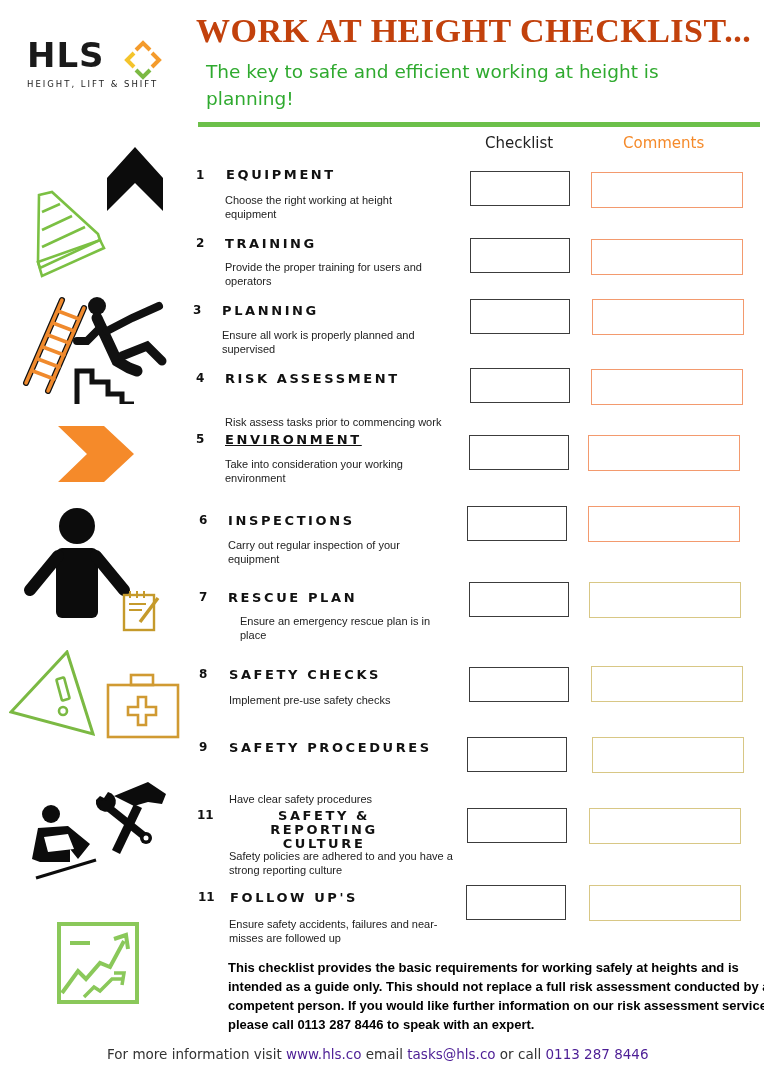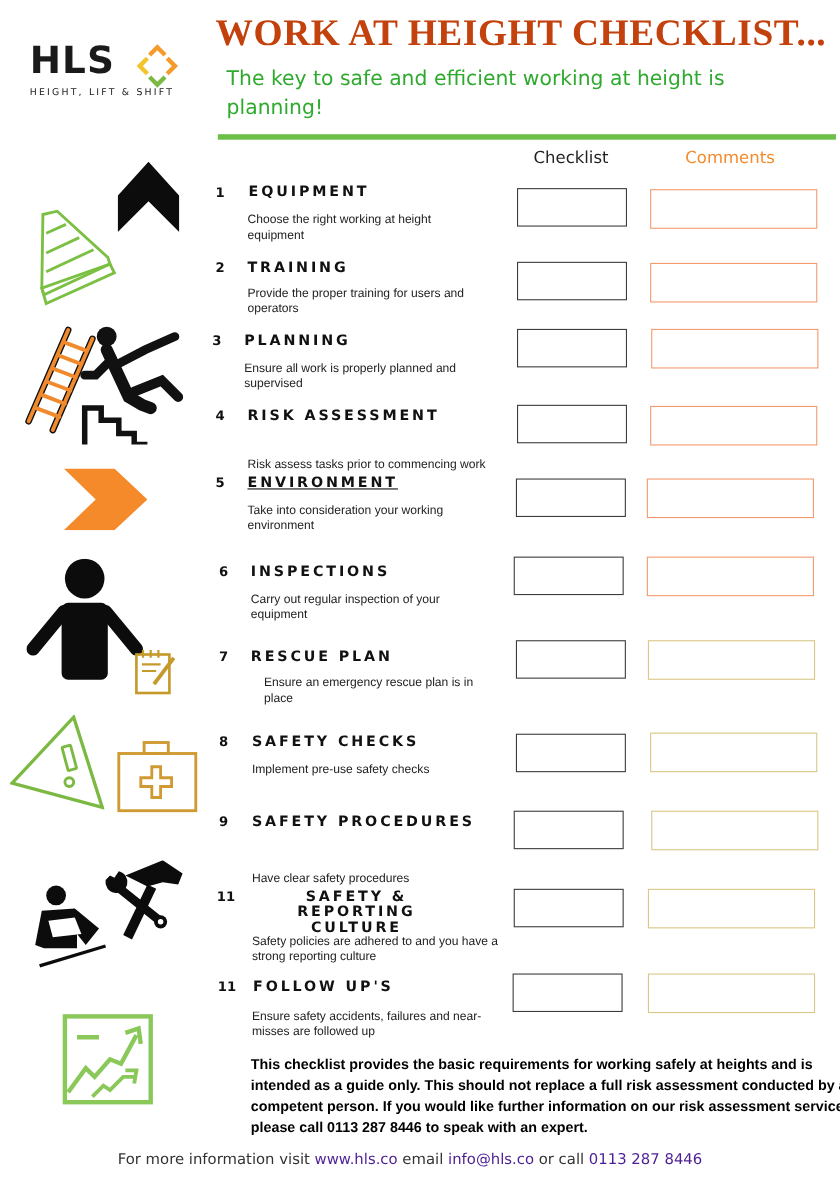--- a/index.html
+++ b/index.html
@@ -248,14 +248,14 @@
     <polyline points="6,72 22,50 30,58 44,42 54,46 68,20" fill="none" stroke="#8ac85a" stroke-width="4"></polyline>
     <polyline points="58,18 70,14 72,28" fill="none" stroke="#8ac85a" stroke-width="4"></polyline>
     <polyline points="28,76 38,66 44,70 56,58 66,58" fill="none" stroke="#8ac85a" stroke-width="3.5"></polyline>
     <polyline points="58,52 68,52 66,64" fill="none" stroke="#8ac85a" stroke-width="3.5"></polyline>
   </svg>
 </div>
 
 <div class="abs note">This checklist provides the basic requirements for working safely at heights and is intended as a guide only.  This should not replace a full risk assessment conducted by a competent person.  If you would like further information on our risk assessment service, please call 0113 287 8446 to speak with an expert.</div>
 
 <div class="abs footer">
-  <span>For more information visit </span><span class="g">www.hls.co</span><span> email </span><span class="g">info@hls.co</span><span> or call </span><span class="g">0113 287 8446</span>
+  <span>For more information visit </span><span class="g">www.hls.co</span><span> email </span><span class="g">tasks@hls.co</span><span> or call </span><span class="g">0113 287 8446</span>
 </div>
 
 </body></html>

